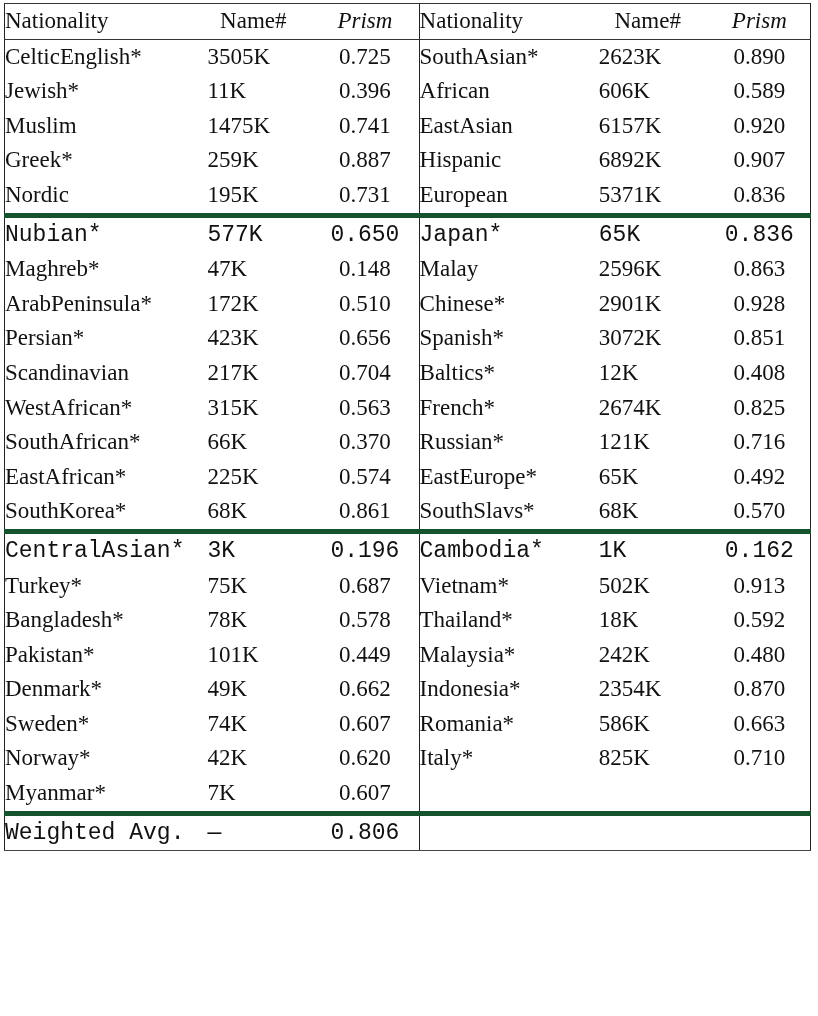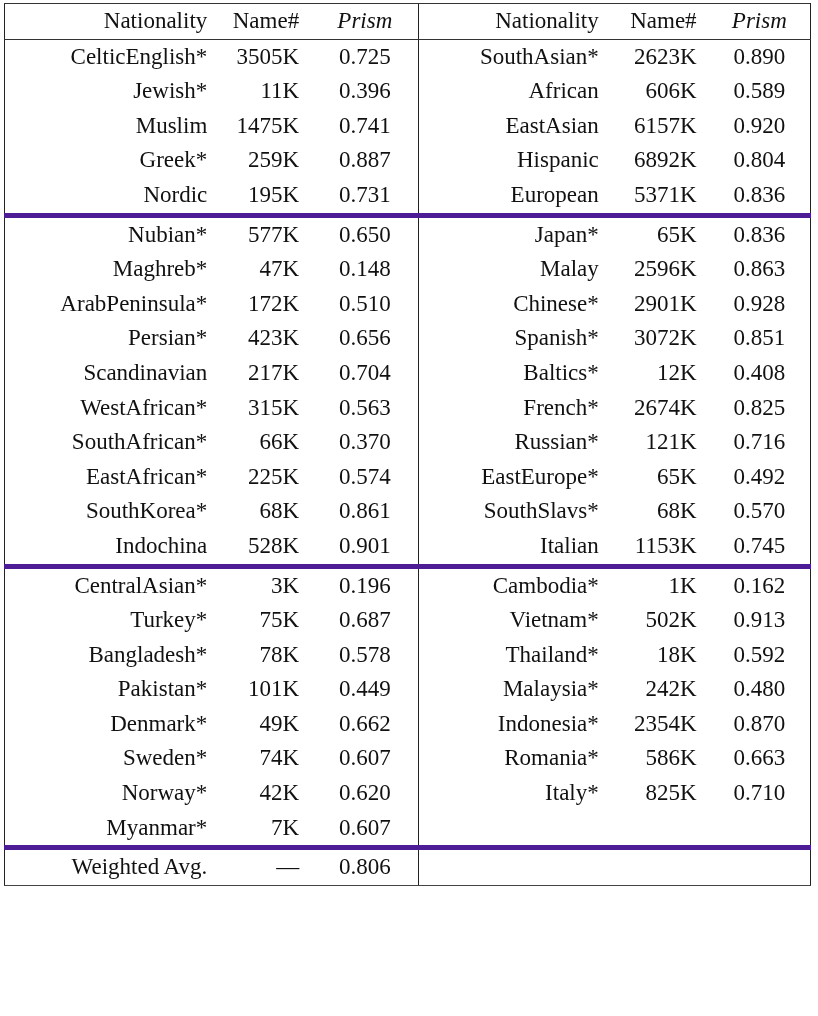--- a/index.html
+++ b/index.html
@@ -13,35 +13,35 @@
     color: #111111;
   }
   .tbl td, .tbl th {
     padding: 0;
     height: 34.6px;
     line-height: 34.6px;
     font-weight: normal;
     white-space: nowrap;
   }
   .tbl th { height: 34px; }
-  .c-nat { text-align: right; margin-top: 24px; }
-  .c-num { text-align: right; padding-right: 12px !important; }
+  .c-nat { text-align: left; margin-top: 24px; }
+  .c-num { padding-right: 12px !important; }
   .c-pri { text-align: center; }
   .c-pri-h { font-style: italic; margin-top: 27px; }
   .col1 { width: 203px; }
   .col2 { width: 104px; }
   .col3 { width: 108px; }
   .col4 { width: 180px; }
   .col5 { width: 110px; }
   .col6 { width: 102px; }
   .divl { border-left: 1.5px solid #222; }
   .outer-l { border-left: 1.5px solid #222; }
   .outer-r { border-right: 1.5px solid #222; }
   tr.hdr th { border-top: 1.5px solid #333; border-bottom: 1.5px solid #333; }
-  tr.thick-top td { border-top: 5px solid #4c1d95; }
+  tr.thick-top td { border-top: 5px solid #14532d; font-family: Liberation Mono, monospace; }
   tr.last td { border-bottom: 1.5px solid #444; }
 </style>
 </head>
 <body>
 
 <table class="tbl">
   <colgroup>
     <col class="col1">
       <col class="col2">
       <col class="col3">
@@ -83,21 +83,21 @@
         <td class="c-nat divl">EastAsian</td>
         <td class="c-num">6157K</td>
         <td class="c-pri outer-r">0.920</td>
       </tr>
       <tr>
         <td class="c-nat outer-l">Greek*</td>
         <td class="c-num">259K</td>
         <td class="c-pri">0.887</td>
         <td class="c-nat divl">Hispanic</td>
         <td class="c-num">6892K</td>
-        <td class="c-pri outer-r">0.804</td>
+        <td class="c-pri outer-r">0.907</td>
       </tr>
       <tr>
         <td class="c-nat outer-l">Nordic</td>
         <td class="c-num">195K</td>
         <td class="c-pri">0.731</td>
         <td class="c-nat divl">European</td>
         <td class="c-num">5371K</td>
         <td class="c-pri outer-r">0.836</td>
       </tr>
       <tr class="thick-top">
@@ -165,28 +165,20 @@
         <td class="c-pri outer-r">0.492</td>
       </tr>
       <tr>
         <td class="c-nat outer-l">SouthKorea*</td>
         <td class="c-num">68K</td>
         <td class="c-pri">0.861</td>
         <td class="c-nat divl">SouthSlavs*</td>
         <td class="c-num">68K</td>
         <td class="c-pri outer-r">0.570</td>
       </tr>
-      <tr>
-        <td class="c-nat outer-l">Indochina</td>
-        <td class="c-num">528K</td>
-        <td class="c-pri">0.901</td>
-        <td class="c-nat divl">Italian</td>
-        <td class="c-num">1153K</td>
-        <td class="c-pri outer-r">0.745</td>
-      </tr>
       <tr class="thick-top">
         <td class="c-nat outer-l">CentralAsian*</td>
         <td class="c-num">3K</td>
         <td class="c-pri">0.196</td>
         <td class="c-nat divl">Cambodia*</td>
         <td class="c-num">1K</td>
         <td class="c-pri outer-r">0.162</td>
       </tr>
       <tr>
         <td class="c-nat outer-l">Turkey*</td>

